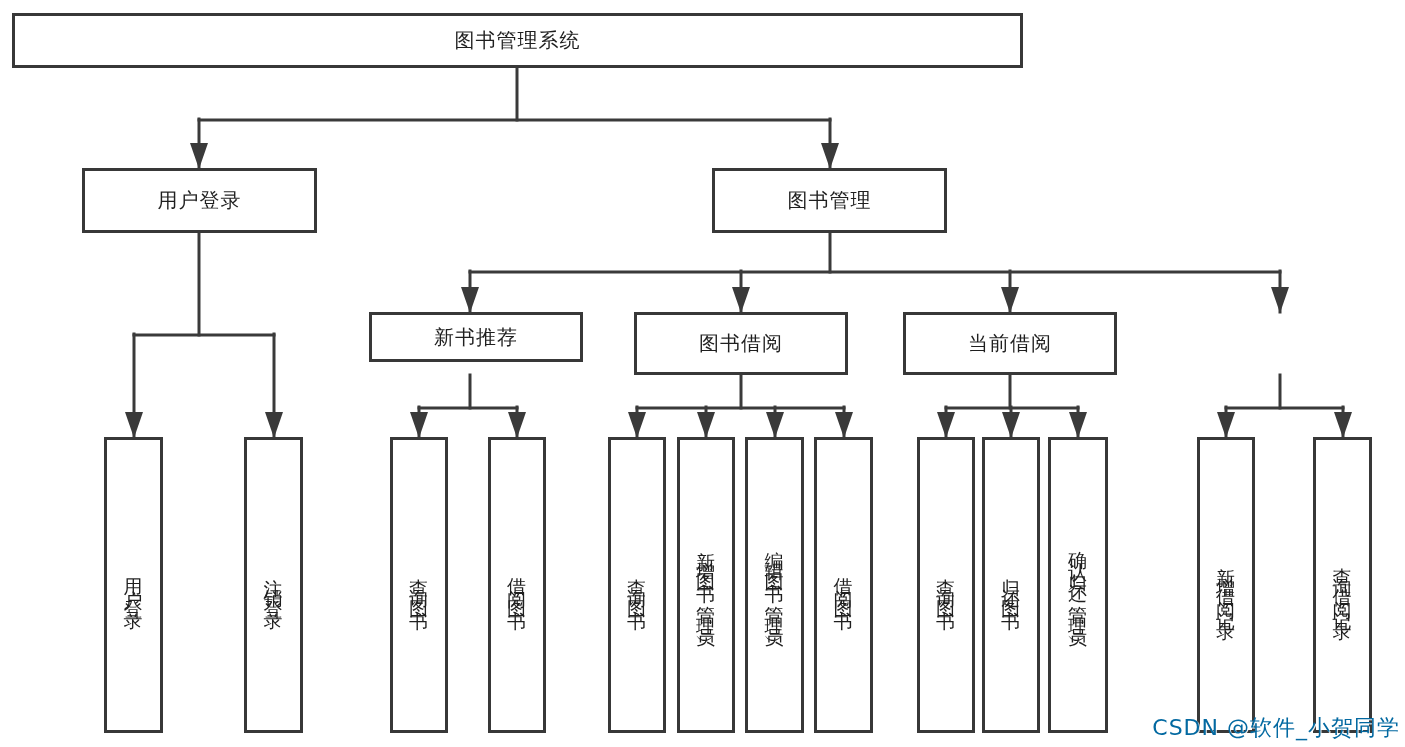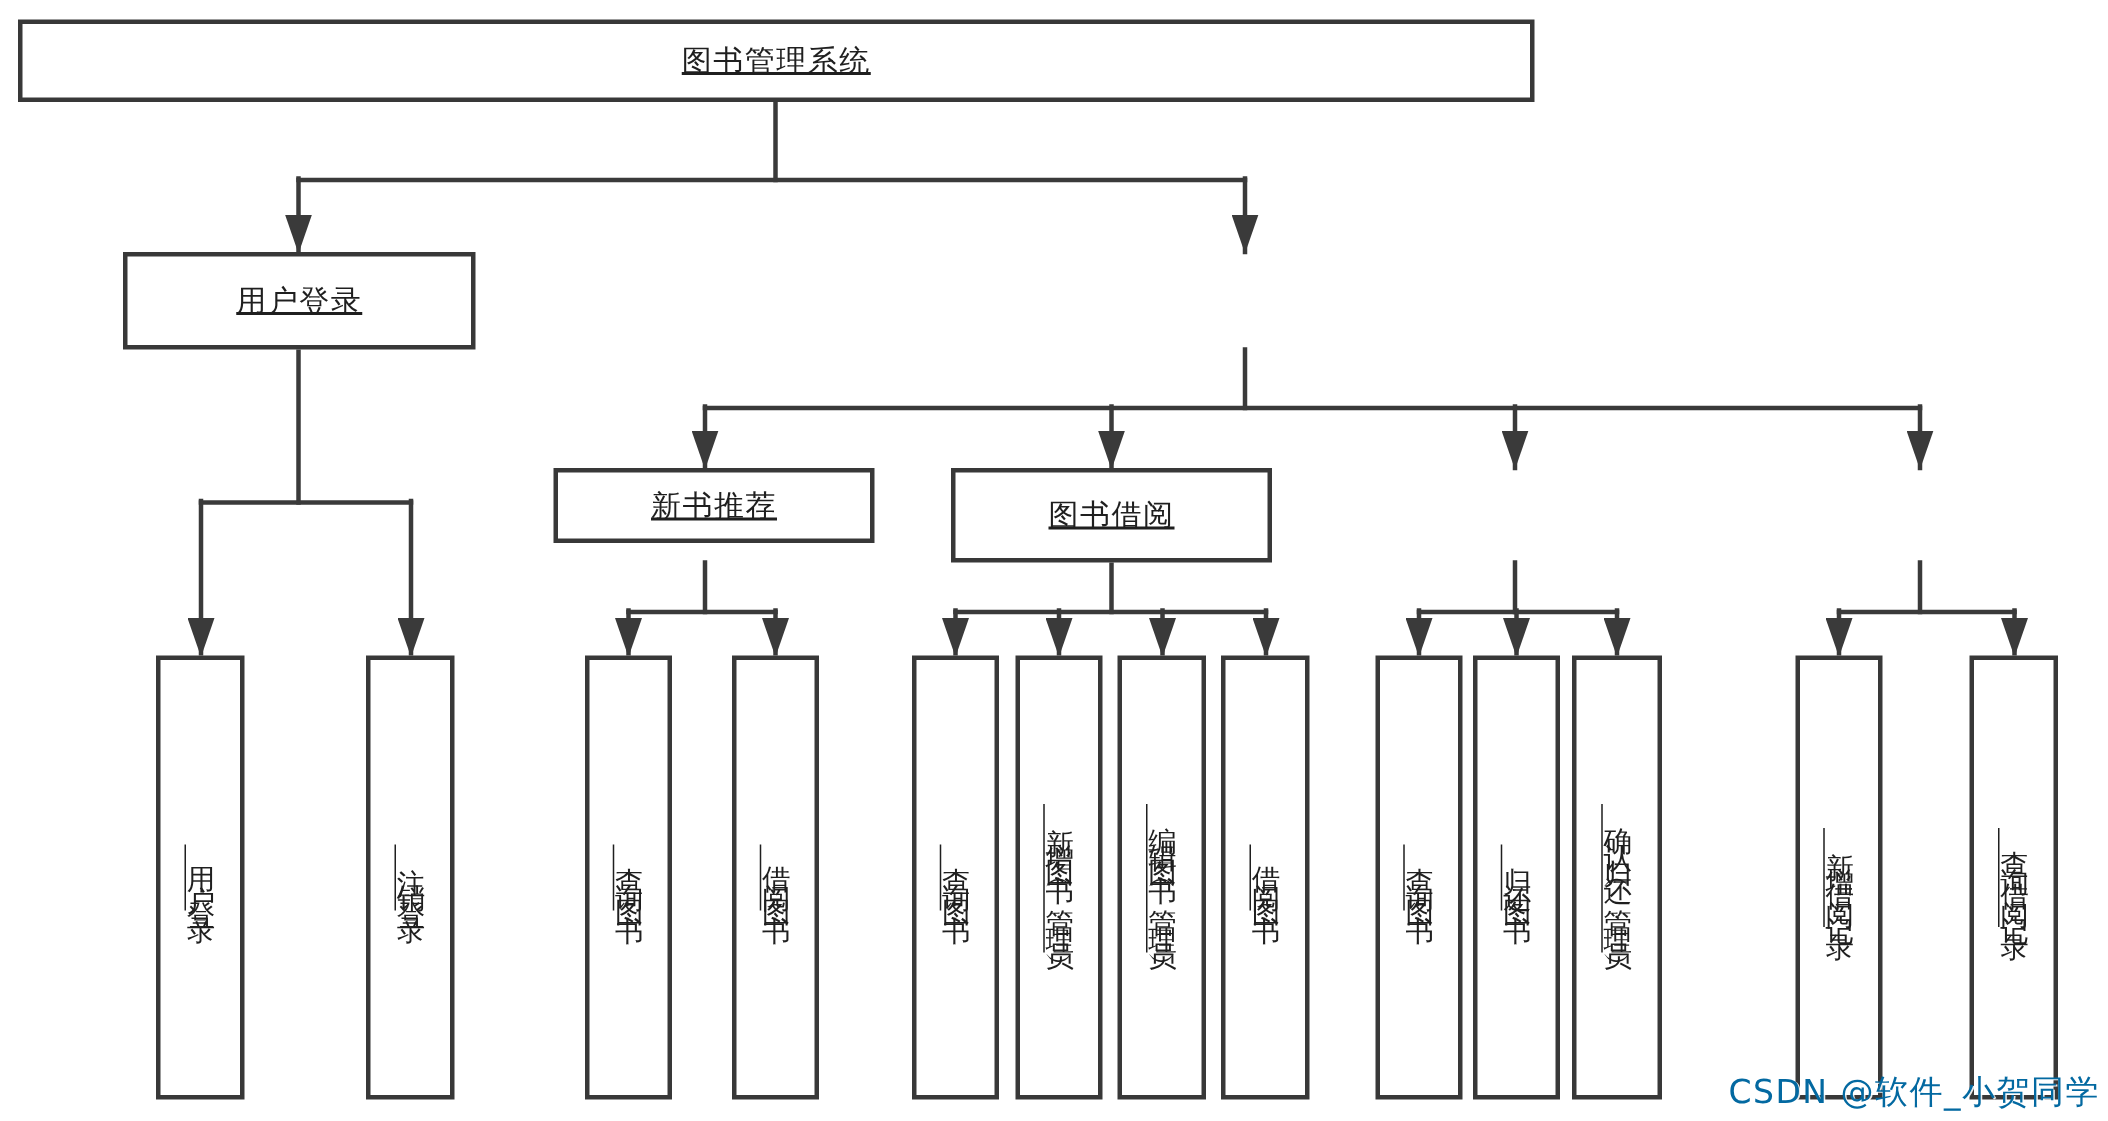--- a/index.html
+++ b/index.html
@@ -14,21 +14,20 @@
   .wire{stroke:#3a3a3a;stroke-width:3;fill:none;stroke-linecap:square;}
   .node{
     position:absolute;
     box-sizing:border-box;
     background:#ffffff;
     border:3px solid #383838;
     display:flex;align-items:center;justify-content:center;
     color:#1f1f1f;
     font-size:20px;
     letter-spacing:1px;
-    text-decoration:underline;
   }
   .node.v span{
     writing-mode:vertical-rl;
     text-orientation:mixed;
     font-size:19px;
     letter-spacing:11px;
     line-height:1;
     white-space:nowrap;
   }
   .watermark{
@@ -108,26 +107,32 @@
     </g>
   </svg>
 
   <div class="node" style="left:12px;top:13px;width:1011px;height:55px">
     <span>图书管理系统</span>
   </div>
 
   <div class="node" style="left:82px;top:168px;width:235px;height:65px">
     <span>用户登录</span>
   </div>
+  <div class="node" style="left:712px;top:168px;width:235px;height:65px">
+    <span>图书管理</span>
+  </div>
 
   <div class="node" style="left:369px;top:312px;width:214px;height:50px">
     <span>新书推荐</span>
   </div>
   <div class="node" style="left:634px;top:312px;width:214px;height:63px">
     <span>图书借阅</span>
+  </div>
+  <div class="node" style="left:903px;top:312px;width:214px;height:63px">
+    <span>当前借阅</span>
   </div>
 
   <div class="node v" style="left:104px;top:437px;width:59px;height:296px">
     <span>用户登录</span>
   </div>
   <div class="node v" style="left:244px;top:437px;width:59px;height:296px">
     <span>注销登录</span>
   </div>
 
   <div class="node v" style="left:390px;top:437px;width:58px;height:296px">

